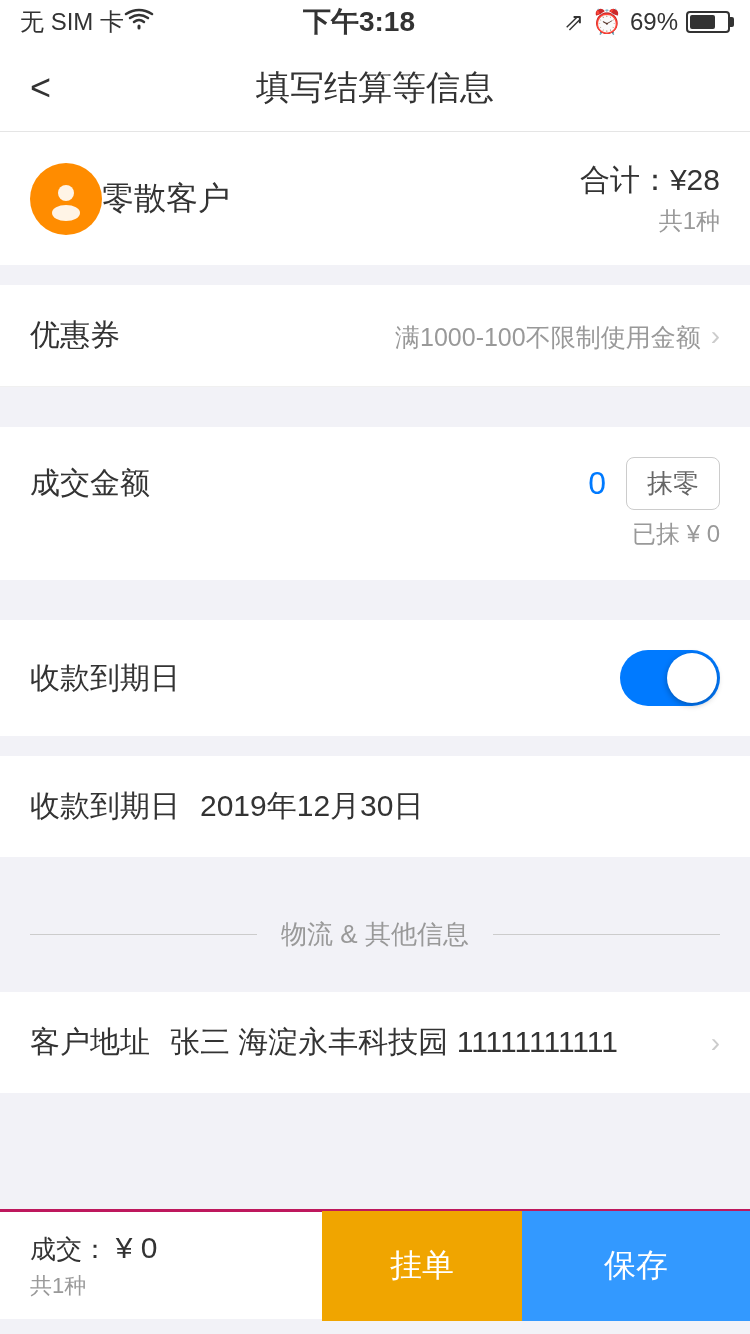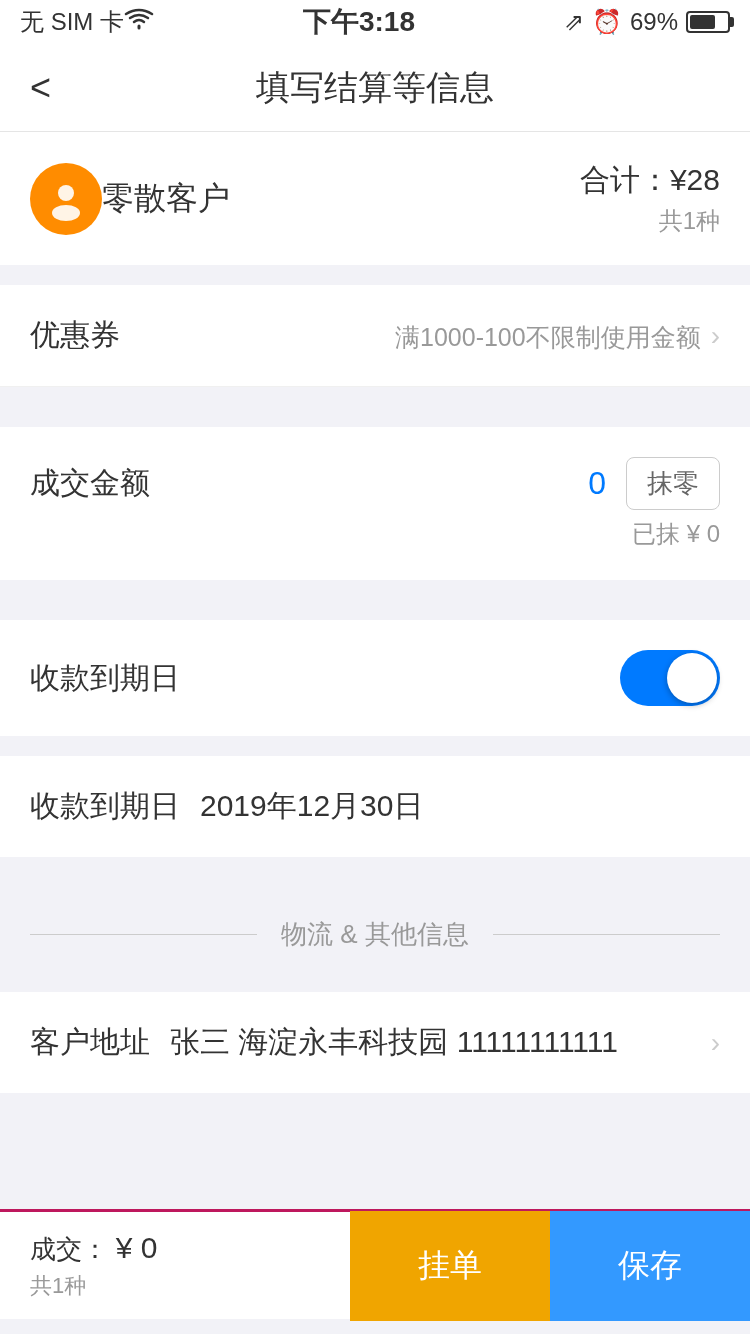--- a/index.html
+++ b/index.html
@@ -396,21 +396,21 @@
       background: #f0a500;
       display: flex;
       align-items: center;
       justify-content: center;
       font-size: 32px;
       color: #fff;
       font-weight: 500;
       cursor: pointer;
     }
     .btn-save {
-      width: 200px;
+      width: 228px;
       height: 110px;
       background: #3399ff;
       display: flex;
       align-items: center;
       justify-content: center;
       font-size: 32px;
       color: #fff;
       font-weight: 500;
       cursor: pointer;
     }

